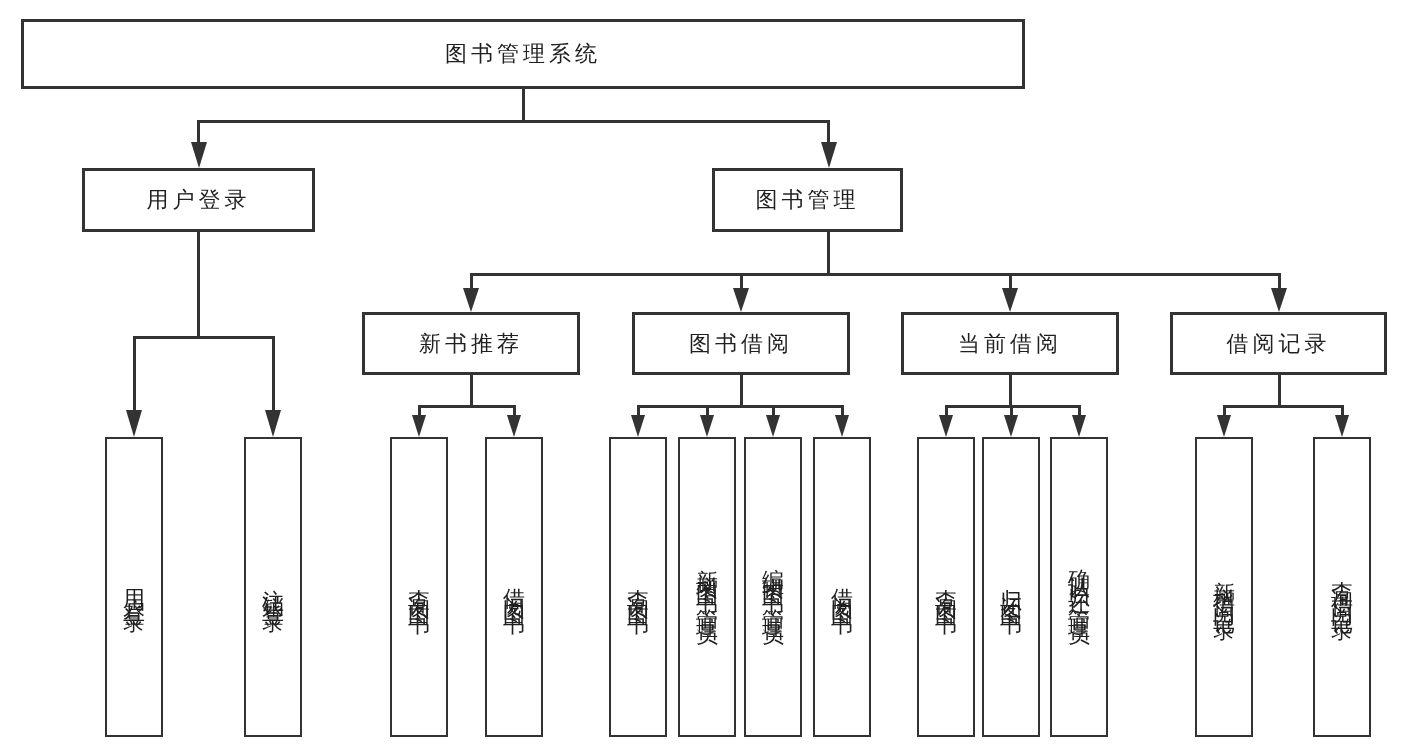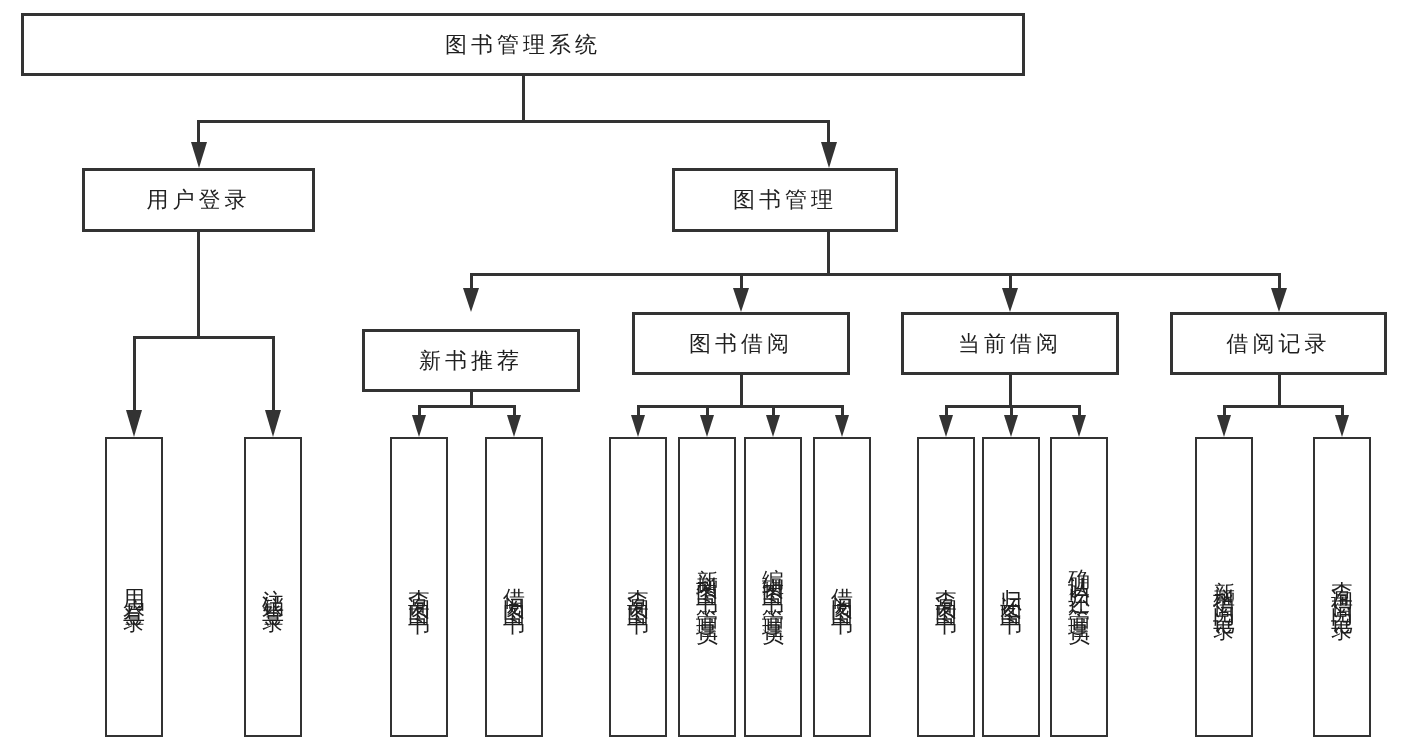--- a/index.html
+++ b/index.html
@@ -108,26 +108,26 @@
   <div class="arrow" style="left:1004px;top:415px;border-width:22px 7px 0 7px"></div>
   <div class="arrow" style="left:1072px;top:415px;border-width:22px 7px 0 7px"></div>
 
   <div class="vline" style="left:1277.5px;top:375px;height:30px"></div>
   <div class="hline" style="left:1222.5px;top:405px;width:121px"></div>
   <div class="vline" style="left:1222.5px;top:405px;height:12px"></div>
   <div class="vline" style="left:1340.5px;top:405px;height:12px"></div>
   <div class="arrow" style="left:1217px;top:415px;border-width:22px 7px 0 7px"></div>
   <div class="arrow" style="left:1335px;top:415px;border-width:22px 7px 0 7px"></div>
 
-  <div class="hbox" style="left:21px;top:13px;width:1004px;height:63px">图书管理系统</div>
+  <div class="hbox" style="left:21px;top:19px;width:1004px;height:70px">图书管理系统</div>
 
   <div class="hbox" style="left:82px;top:168px;width:233px;height:64px">用户登录</div>
-  <div class="hbox" style="left:672px;top:168px;width:226px;height:64px">图书管理</div>
+  <div class="hbox" style="left:712px;top:168px;width:191px;height:64px">图书管理</div>
 
-  <div class="hbox" style="left:362px;top:329px;width:218px;height:63px">新书推荐</div>
+  <div class="hbox" style="left:362px;top:312px;width:218px;height:63px">新书推荐</div>
   <div class="hbox" style="left:632px;top:312px;width:218px;height:63px">图书借阅</div>
   <div class="hbox" style="left:901px;top:312px;width:218px;height:63px">当前借阅</div>
   <div class="hbox" style="left:1170px;top:312px;width:217px;height:63px">借阅记录</div>
 
   <div class="vbox" style="left:105px">用户登录</div>
   <div class="vbox" style="left:244px">注销登录</div>
 
   <div class="vbox" style="left:390px">查询图书</div>
   <div class="vbox" style="left:485px">借阅图书</div>
 

